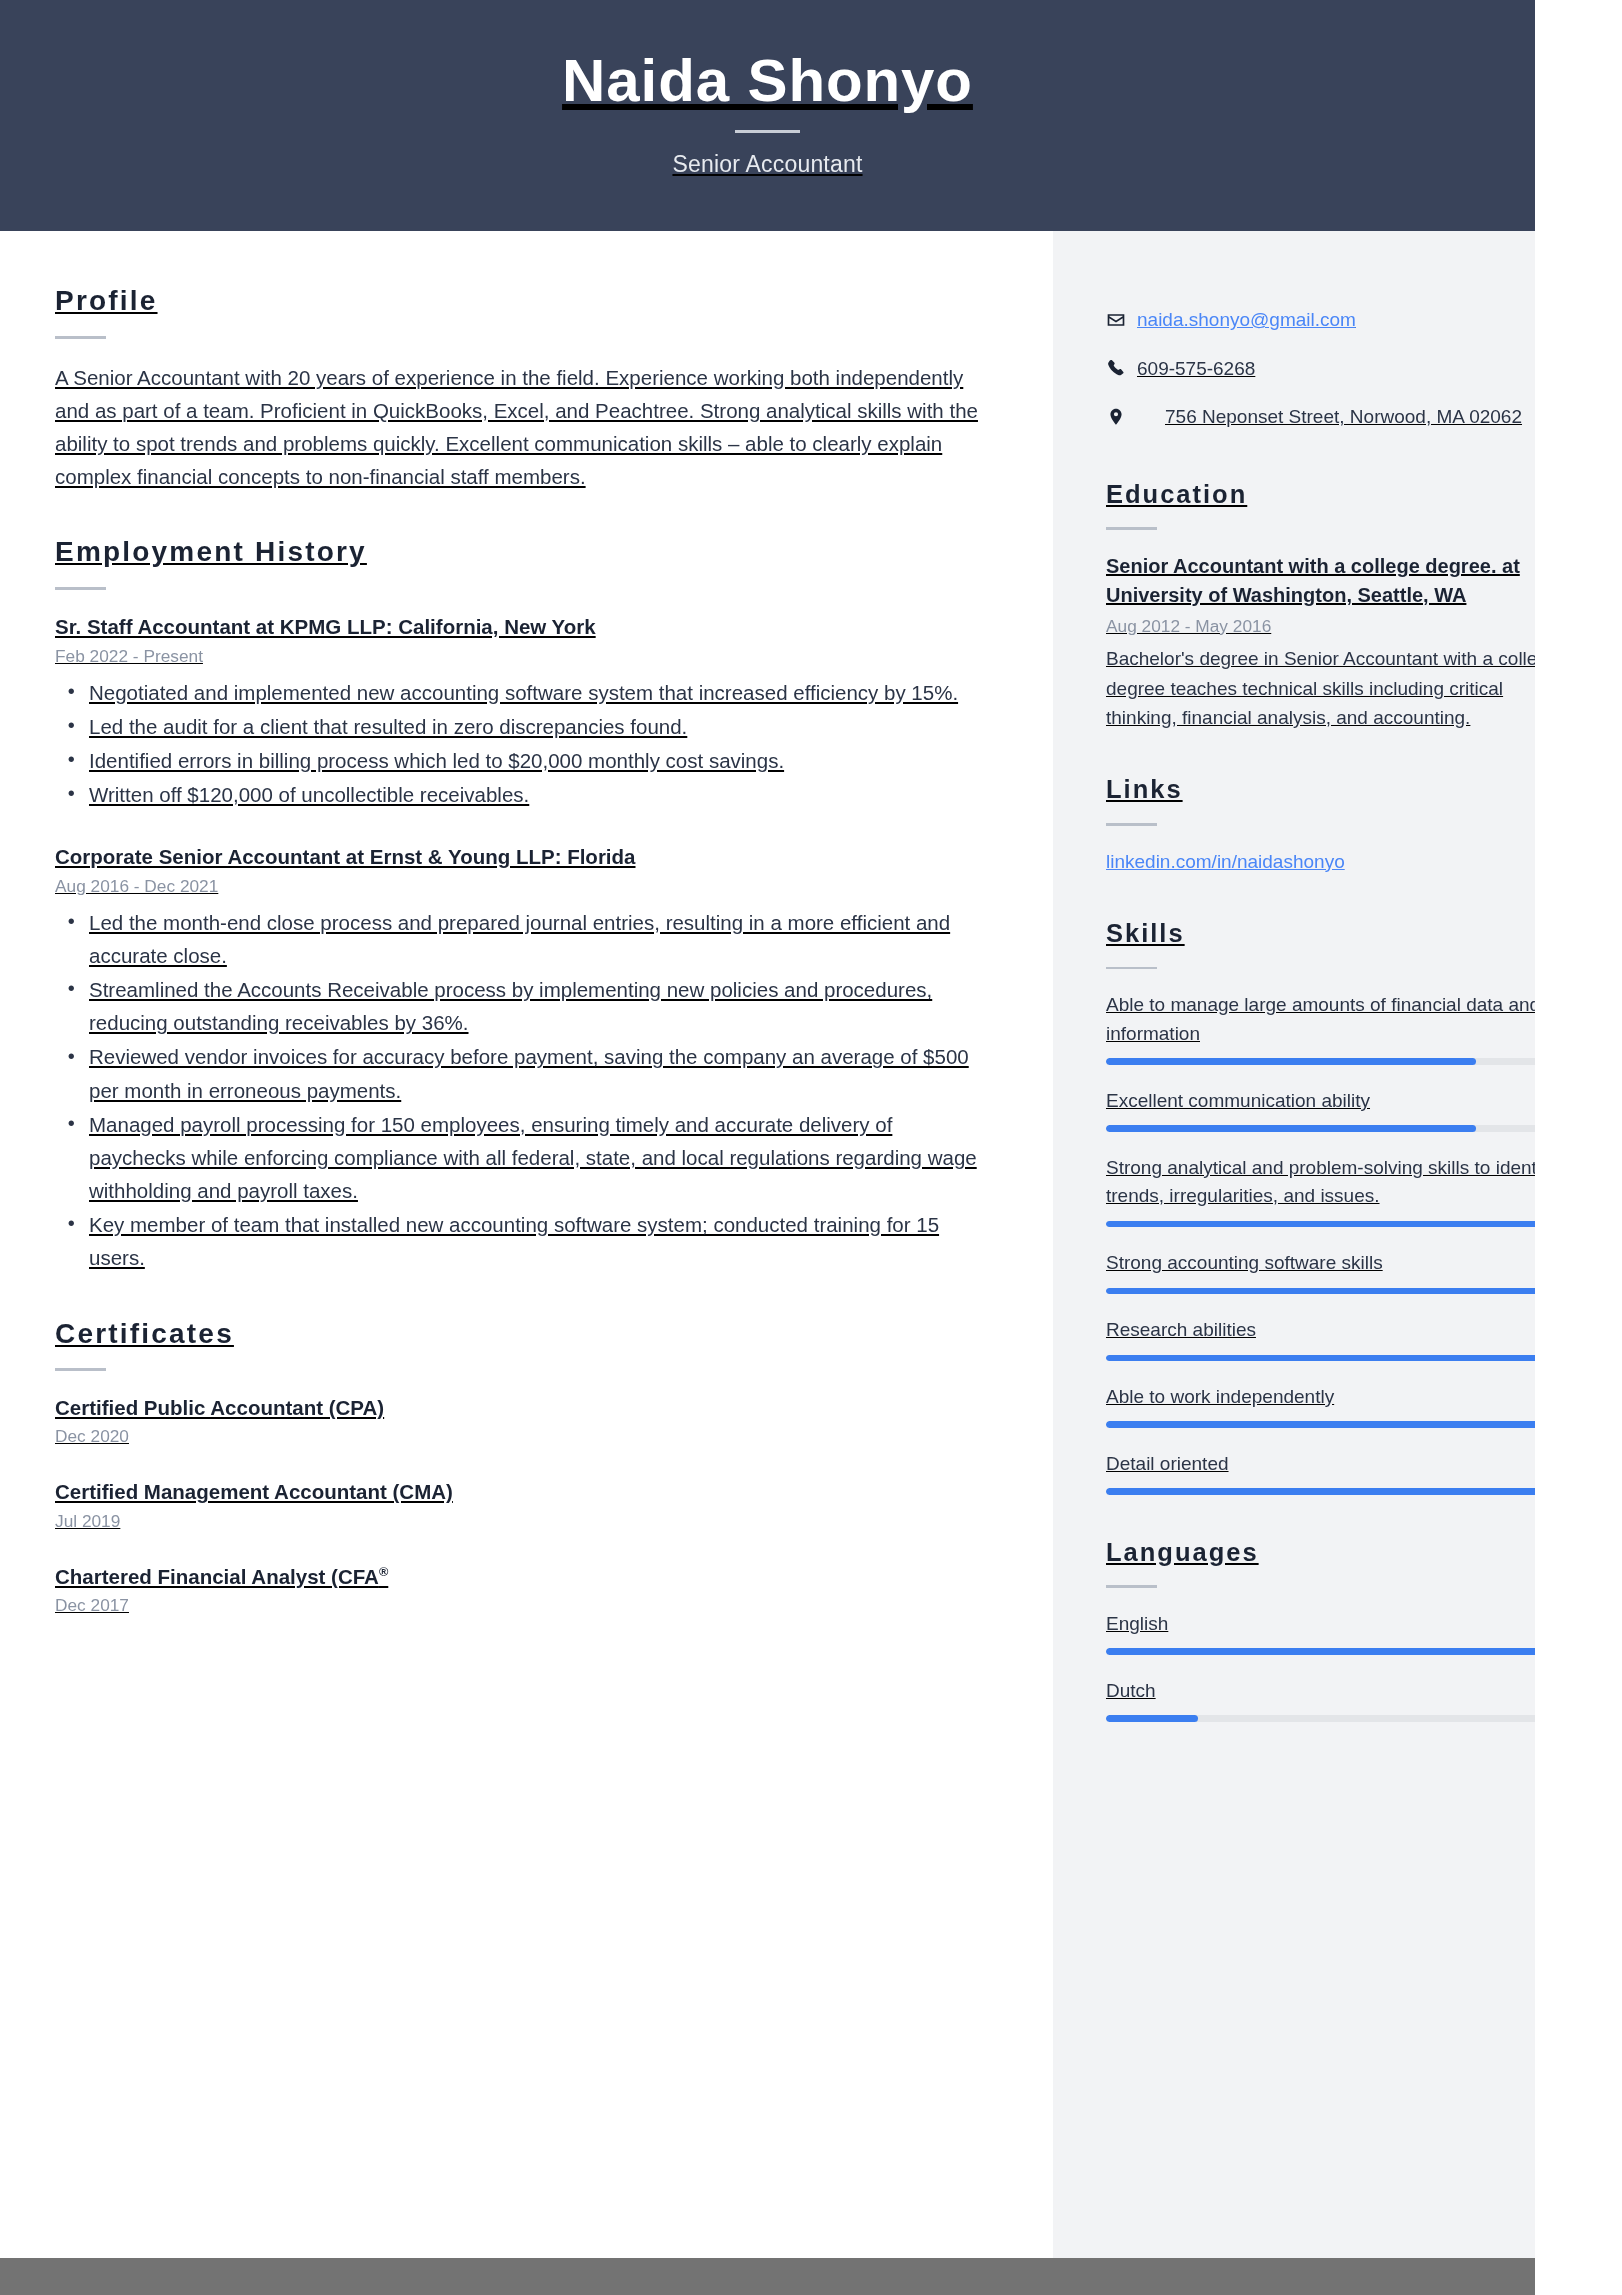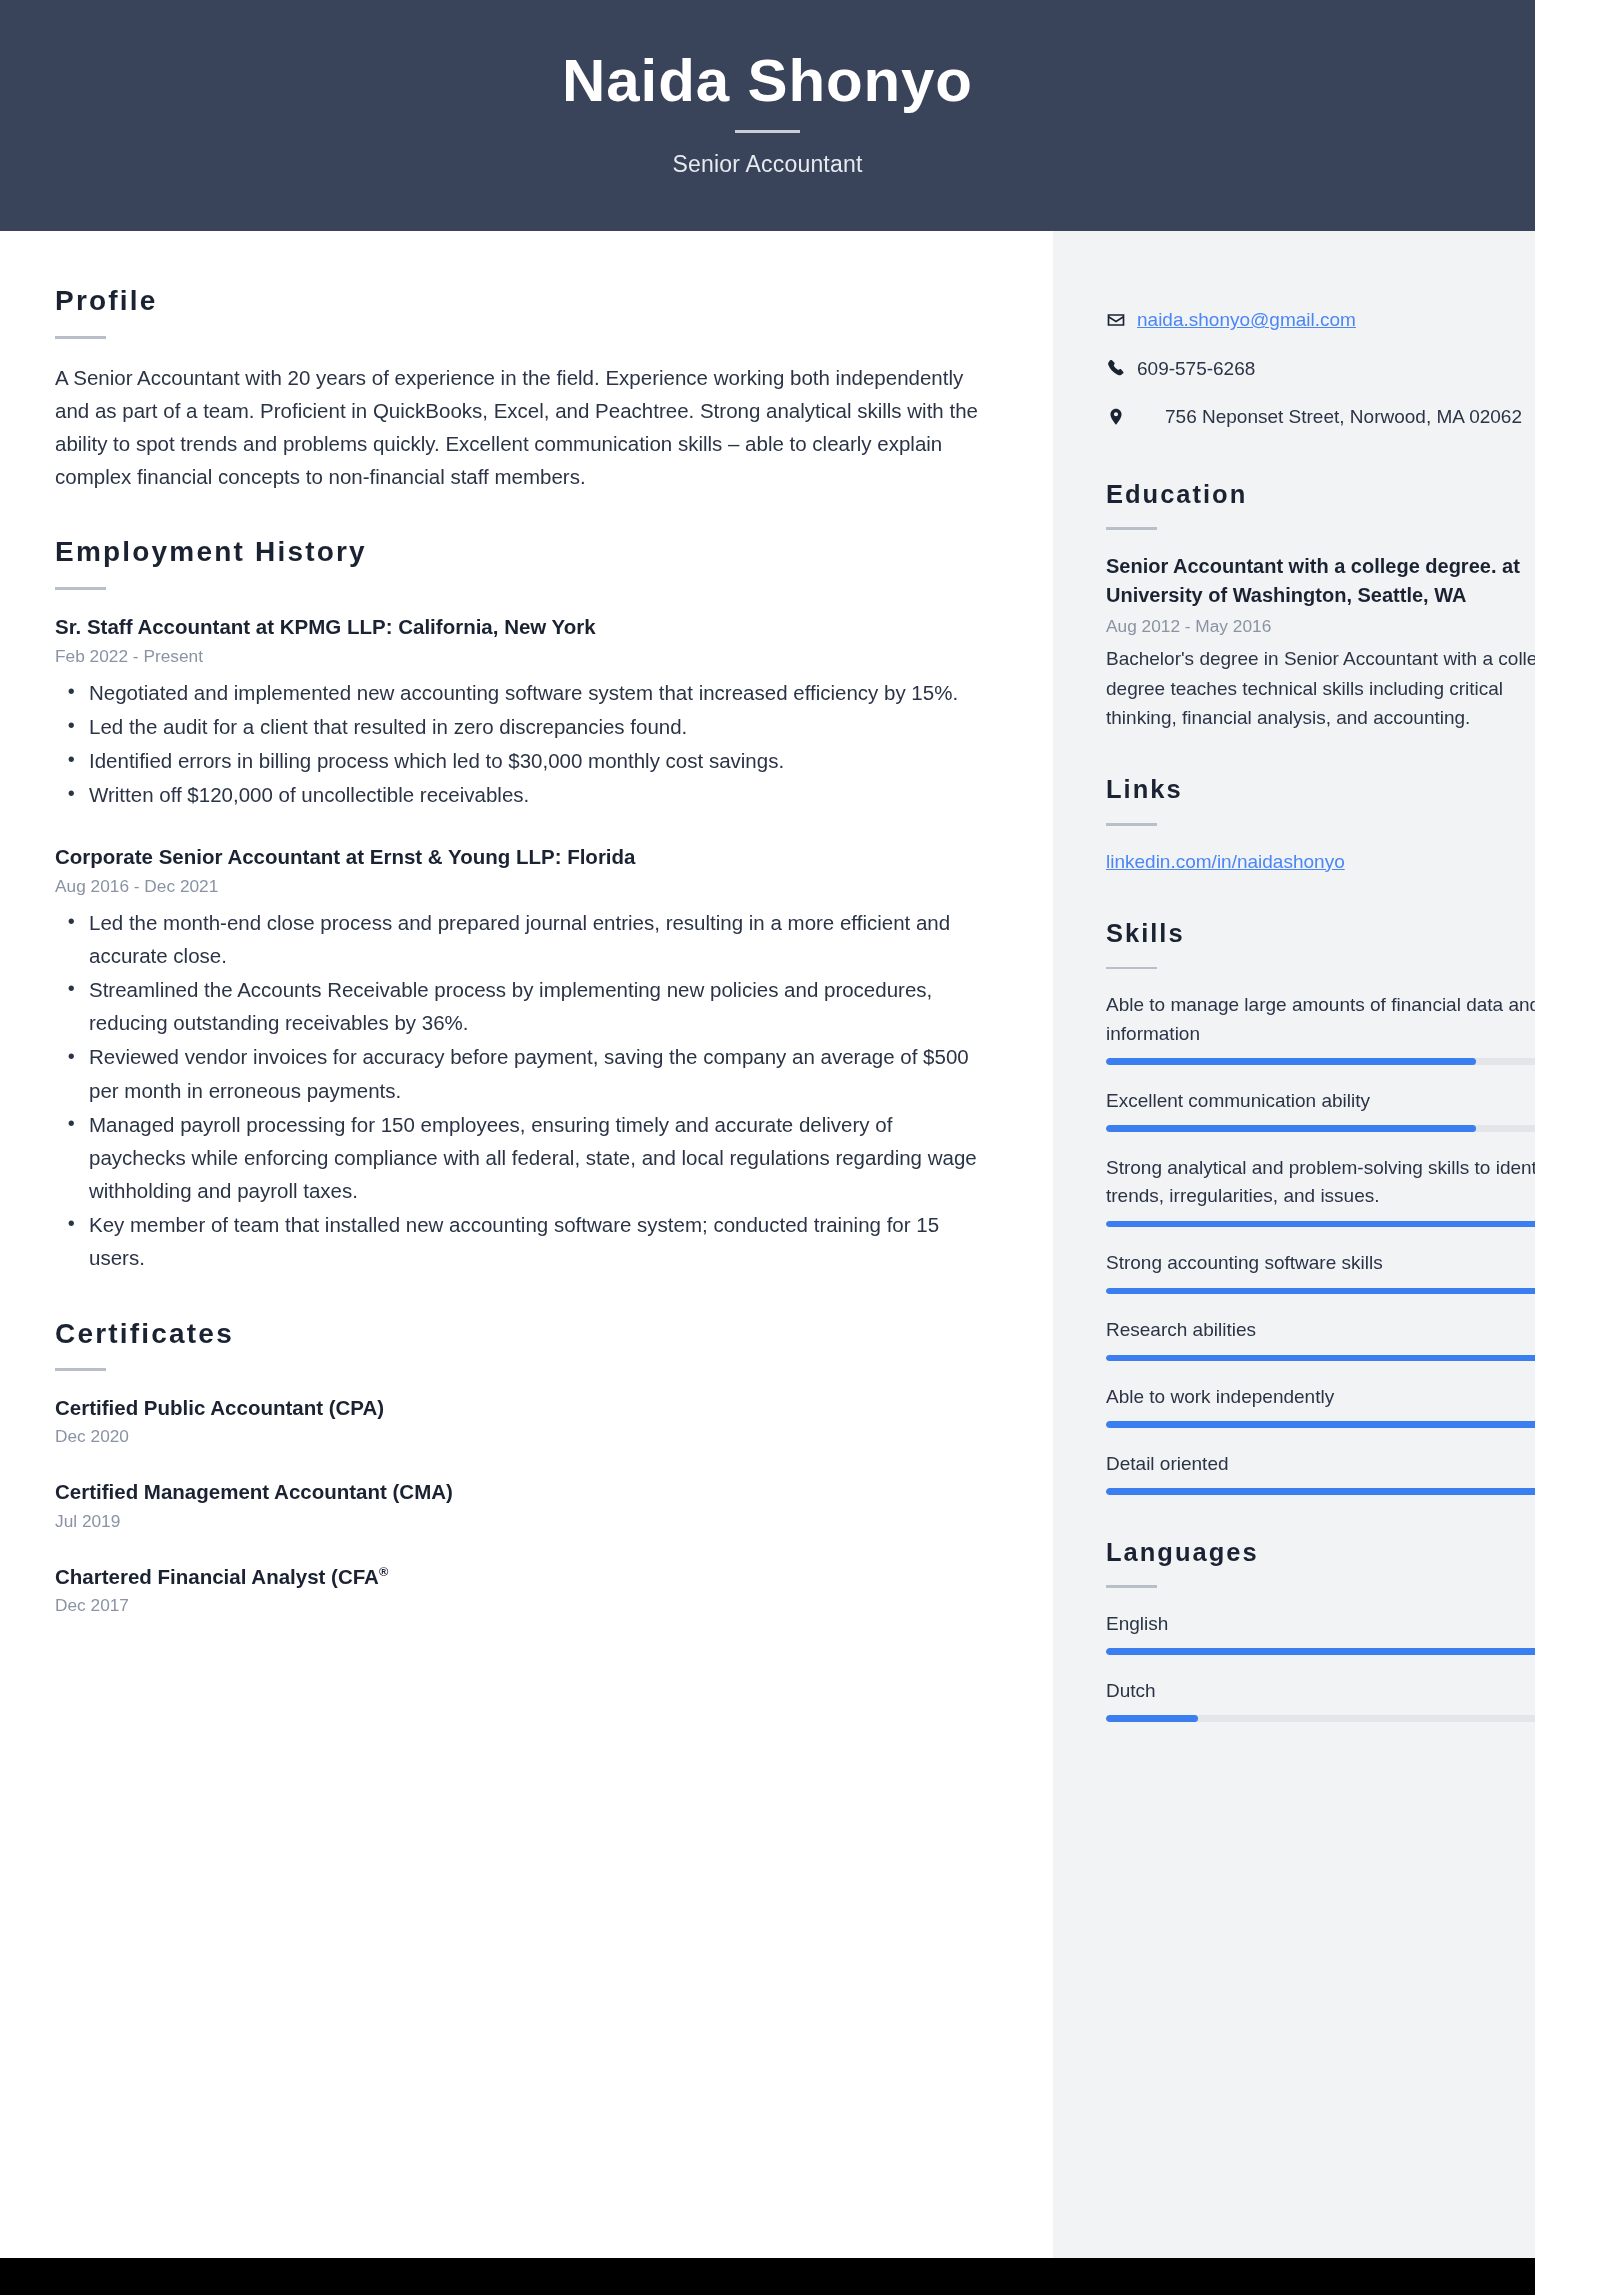--- a/index.html
+++ b/index.html
@@ -8,22 +8,23 @@
   html, body {
     width: 1623px;
     background: #ffffff;
     font-family: "Liberation Sans", sans-serif;
   }
 
   .page {
     position: relative;
     width: 1535px;
     min-height: 2296px;
-    background: #000000;
+    background: #737373;
     overflow: hidden;
+    text-decoration: underline;
   }
 
   
   .header {
     background: #39435a;
     padding: 47px 0 53px 0;
     text-align: center;
   }
   .header-name {
     color: #ffffff;
@@ -255,21 +256,21 @@
       <div class="sec">
         <div class="sec-head">Employment History</div>
         <div class="sec-rule"></div>
         <div id="jobs-container">
             <div class="job">
               <div class="job-title">Sr. Staff Accountant at KPMG LLP: California, New York</div>
               <div class="job-date">Feb 2022 - Present</div>
               <ul class="bullets">
                 <li>Negotiated and implemented new accounting software system that increased efficiency by 15%.</li>
                 <li>Led the audit for a client that resulted in zero discrepancies found.</li>
-                <li>Identified errors in billing process which led to $30,000 monthly cost savings.</li>
+                <li>Identified errors in billing process which led to $20,000 monthly cost savings.</li>
                 <li>Written off $120,000 of uncollectible receivables.</li>
               </ul>
             </div>
             <div class="job">
               <div class="job-title">Corporate Senior Accountant at Ernst &amp; Young LLP: Florida</div>
               <div class="job-date">Aug 2016 - Dec 2021</div>
               <ul class="bullets">
                 <li>Led the month-end close process and prepared journal entries, resulting in a more efficient and accurate close.</li>
                 <li>Streamlined the Accounts Receivable process by implementing new policies and procedures, reducing outstanding receivables by 36%.</li>
                 <li>Reviewed vendor invoices for accuracy before payment, saving the company an average of $500 per month in erroneous payments.</li>

